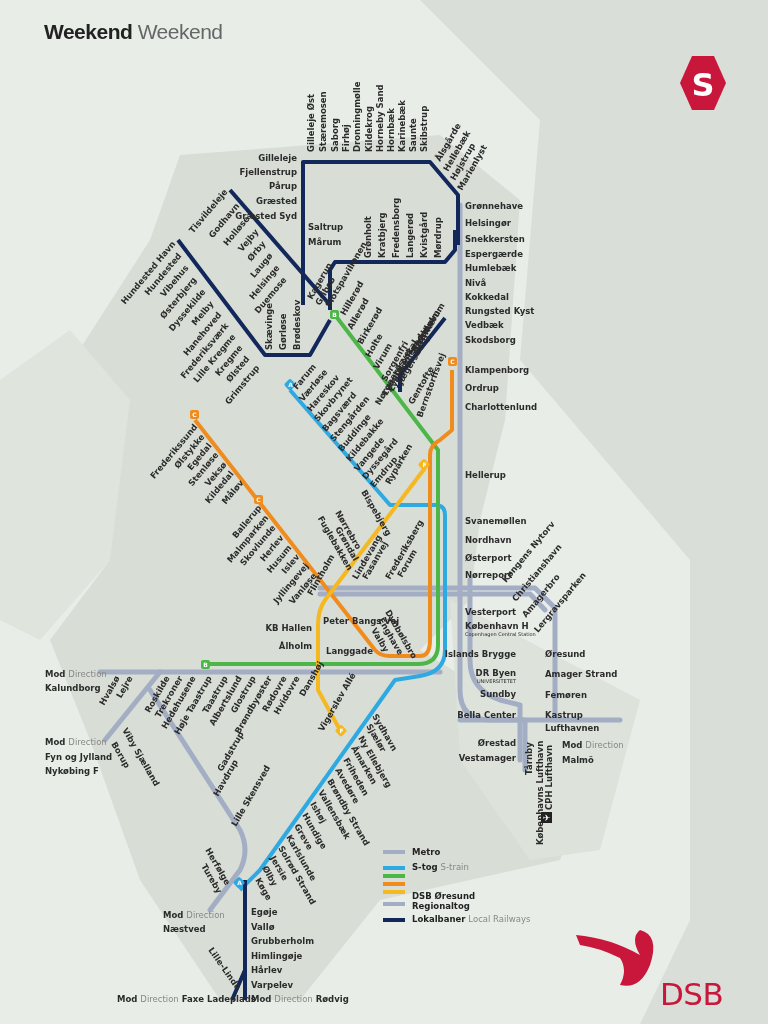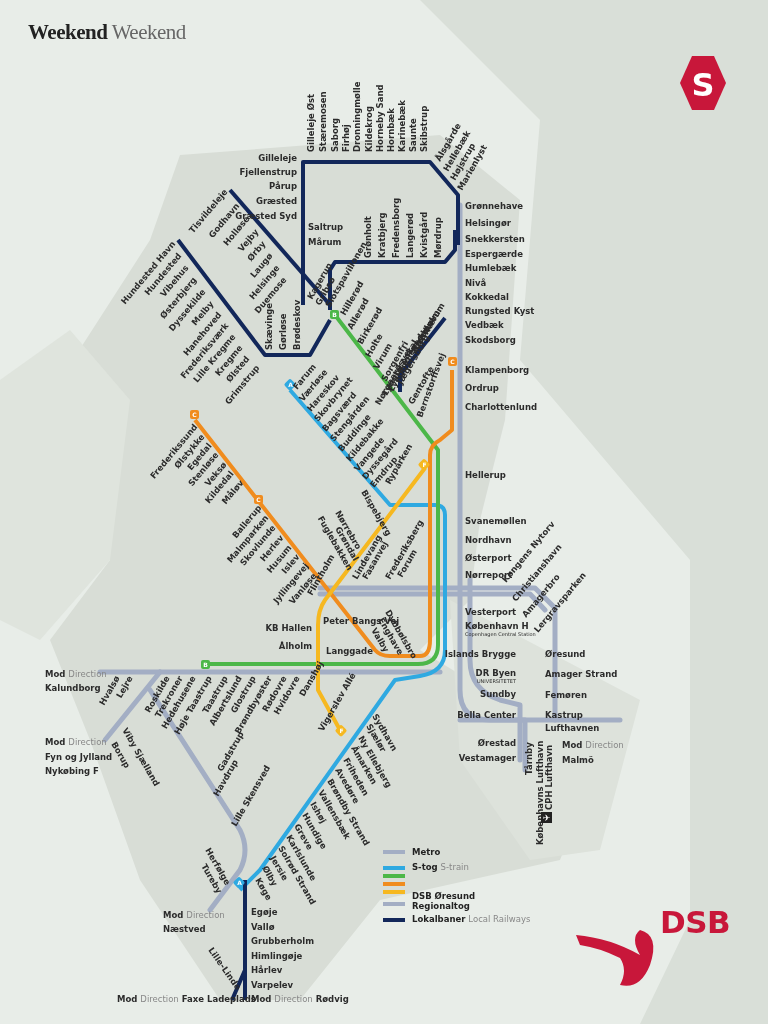--- a/index.html
+++ b/index.html
@@ -1,26 +1,26 @@
 <!DOCTYPE html>
 <html><head>
 <meta charset="utf-8">
 <style>
   html,body{margin:0;padding:0;}
   body{width:768px;height:1024px;overflow:hidden;background:#e8ede8;font-family:"DejaVu Sans",sans-serif;position:relative;}
   #map{position:absolute;left:0;top:0;width:768px;height:1024px;}
-  .title{position:absolute;left:28px;top:20px;font-family:Liberation Serif, serif;font-size:21px;letter-spacing:-0.5px;}
+  .title{position:absolute;left:44px;top:20px;font-family:Liberation Sans, sans-serif;font-size:21px;letter-spacing:-0.5px;}
   .title .b{font-weight:bold;color:#222;}
   .title .l{color:#666;}
   .lbl{font-family:"DejaVu Sans",sans-serif;font-size:8.5px;font-weight:bold;fill:#2b2b2b;}
   .lbls{font-family:"DejaVu Sans",sans-serif;font-size:5px;fill:#2b2b2b;}
   .dir{fill:#888;font-weight:normal;}
   .legend-text{font-family:"DejaVu Sans",sans-serif;font-size:8.5px;font-weight:bold;fill:#222;}
   .legend-sub{font-weight:normal;fill:#888;}
-  .dsb{position:absolute;left:660px;top:904px;font-family:"DejaVu Sans",sans-serif;font-weight:bold;font-size:31px;color:#c8173a;letter-spacing:-0.5px;}
+  .dsb{position:absolute;left:660px;top:976px;font-family:"DejaVu Sans",sans-serif;font-weight:normal;font-size:31px;color:#c8173a;letter-spacing:-0.5px;}
 </style>
 </head>
 <body>
 
 <div class="title">
   <span class="b">Weekend</span>
   <span class="l">Weekend</span>
 </div>
 
 <svg id="map" viewBox="0 0 768 1024" xmlns="http://www.w3.org/2000/svg">

